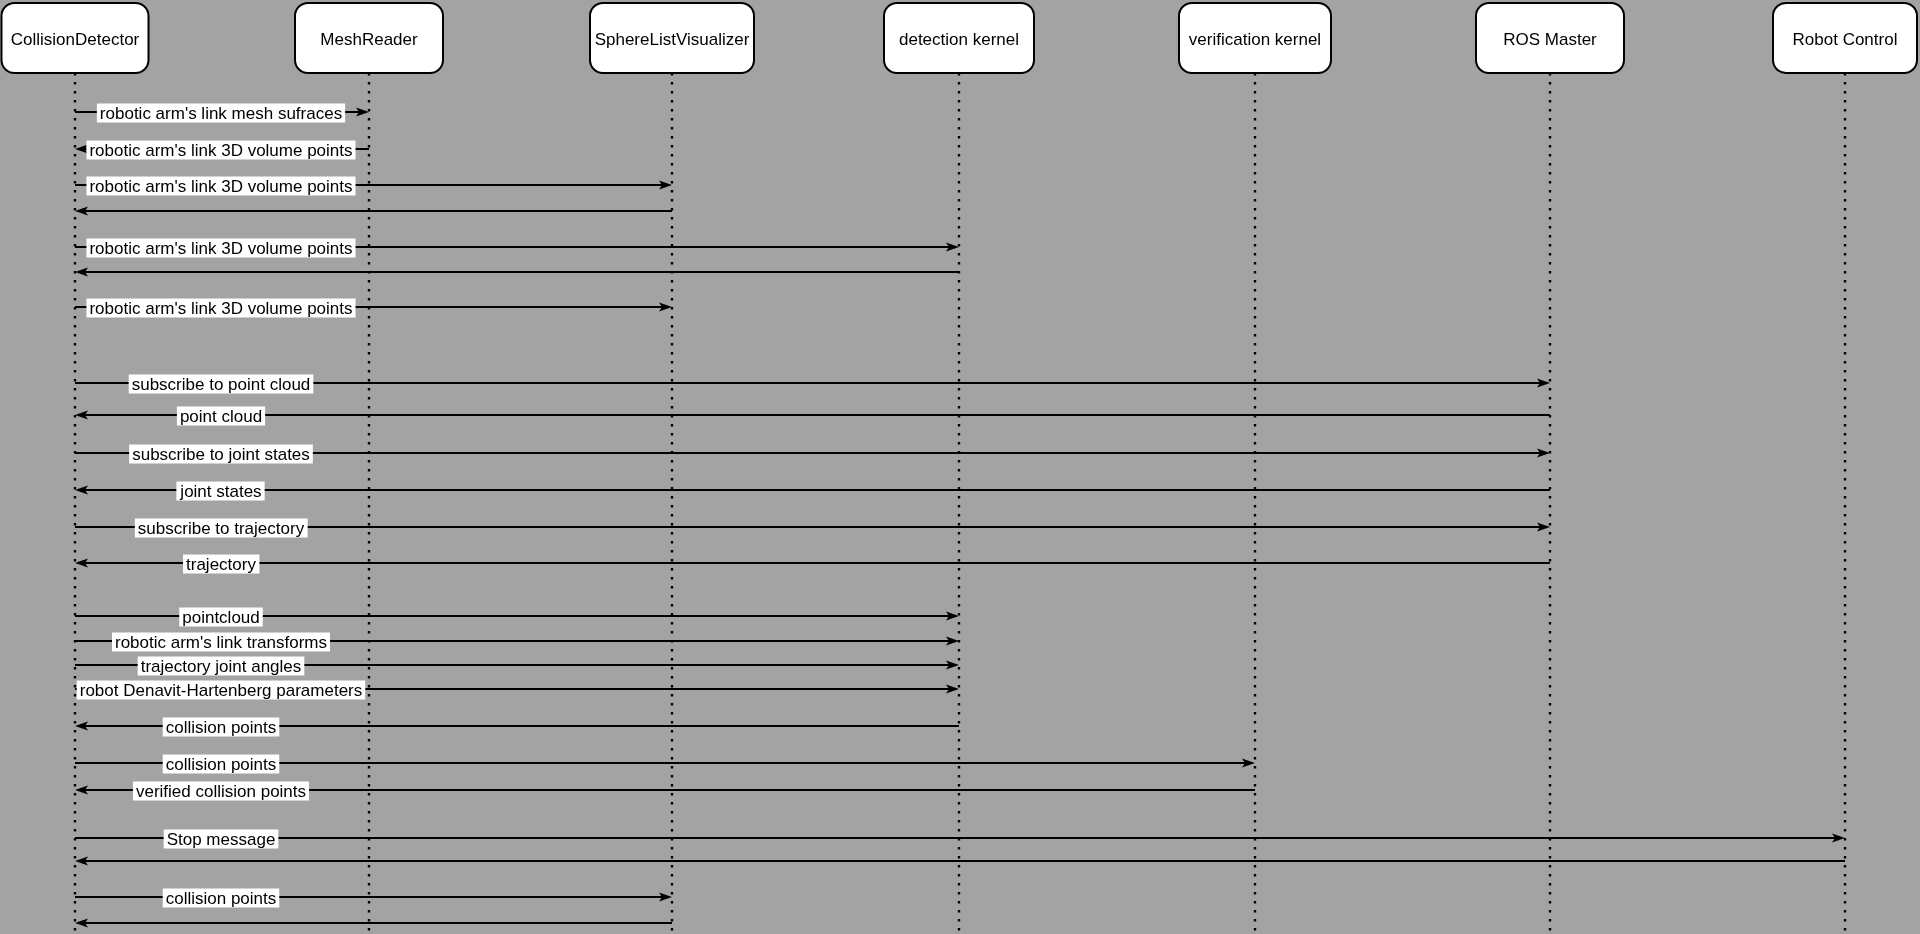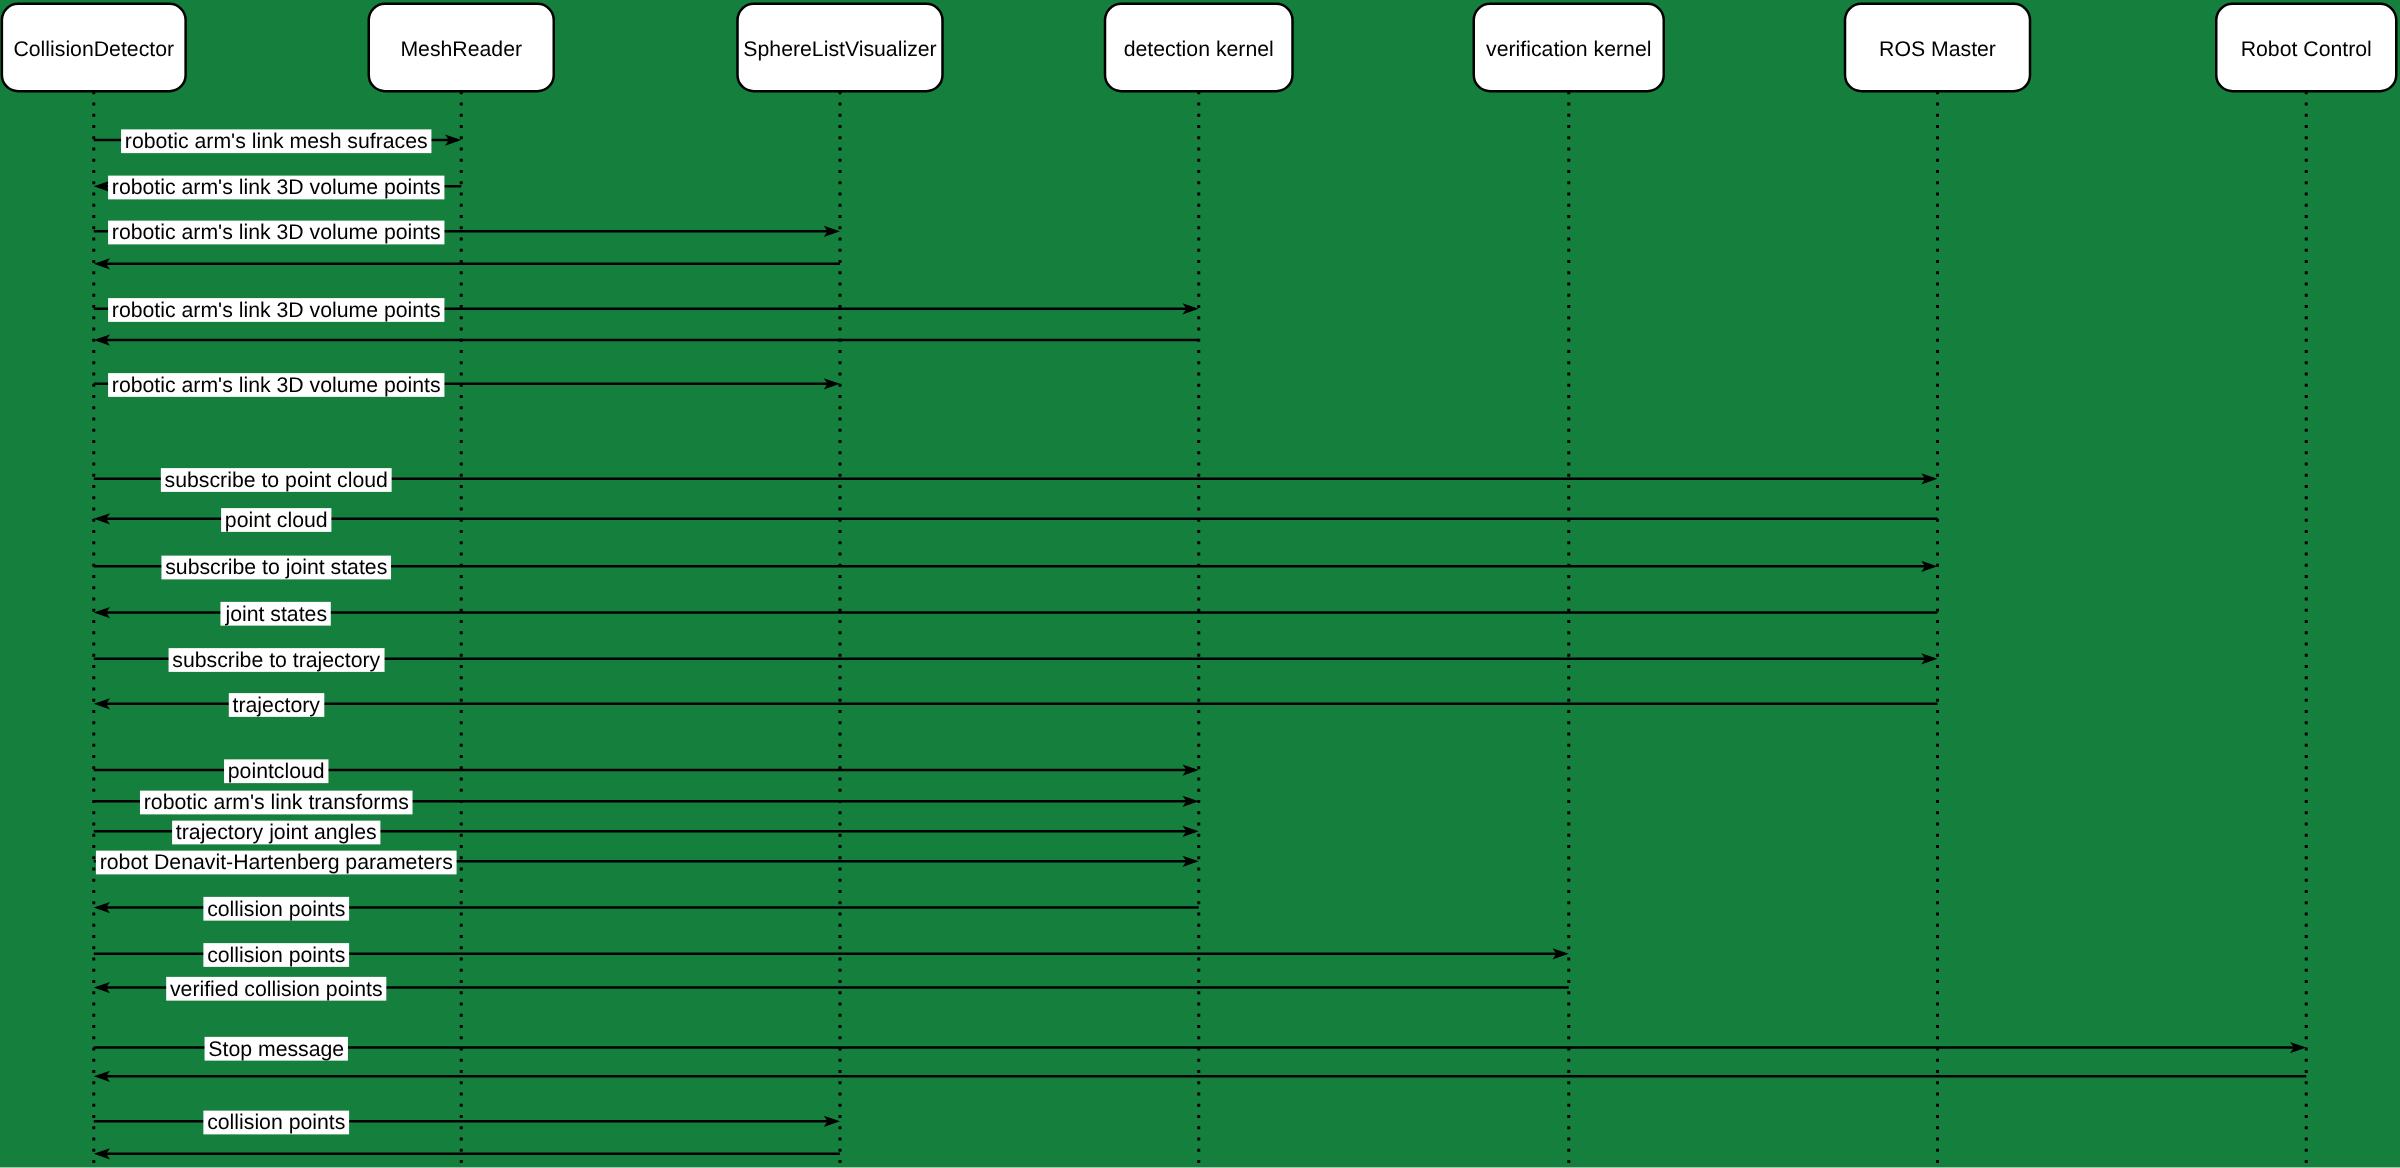--- a/index.html
+++ b/index.html
@@ -7,21 +7,21 @@
     padding: 0;
     background: #ffffff;
   }
   body {
     font-family: "Liberation Sans", "DejaVu Sans", sans-serif;
   }
   #stage {
     position: relative;
     width: 1920px;
     height: 934px;
-    background: #15803d;
+    background: #a3a3a3;
     overflow: hidden;
   }
   svg text {
     font-family: "Liberation Sans", "DejaVu Sans", sans-serif;
   }
 </style>
 </head>
 <body>
 
 <div id="stage">

